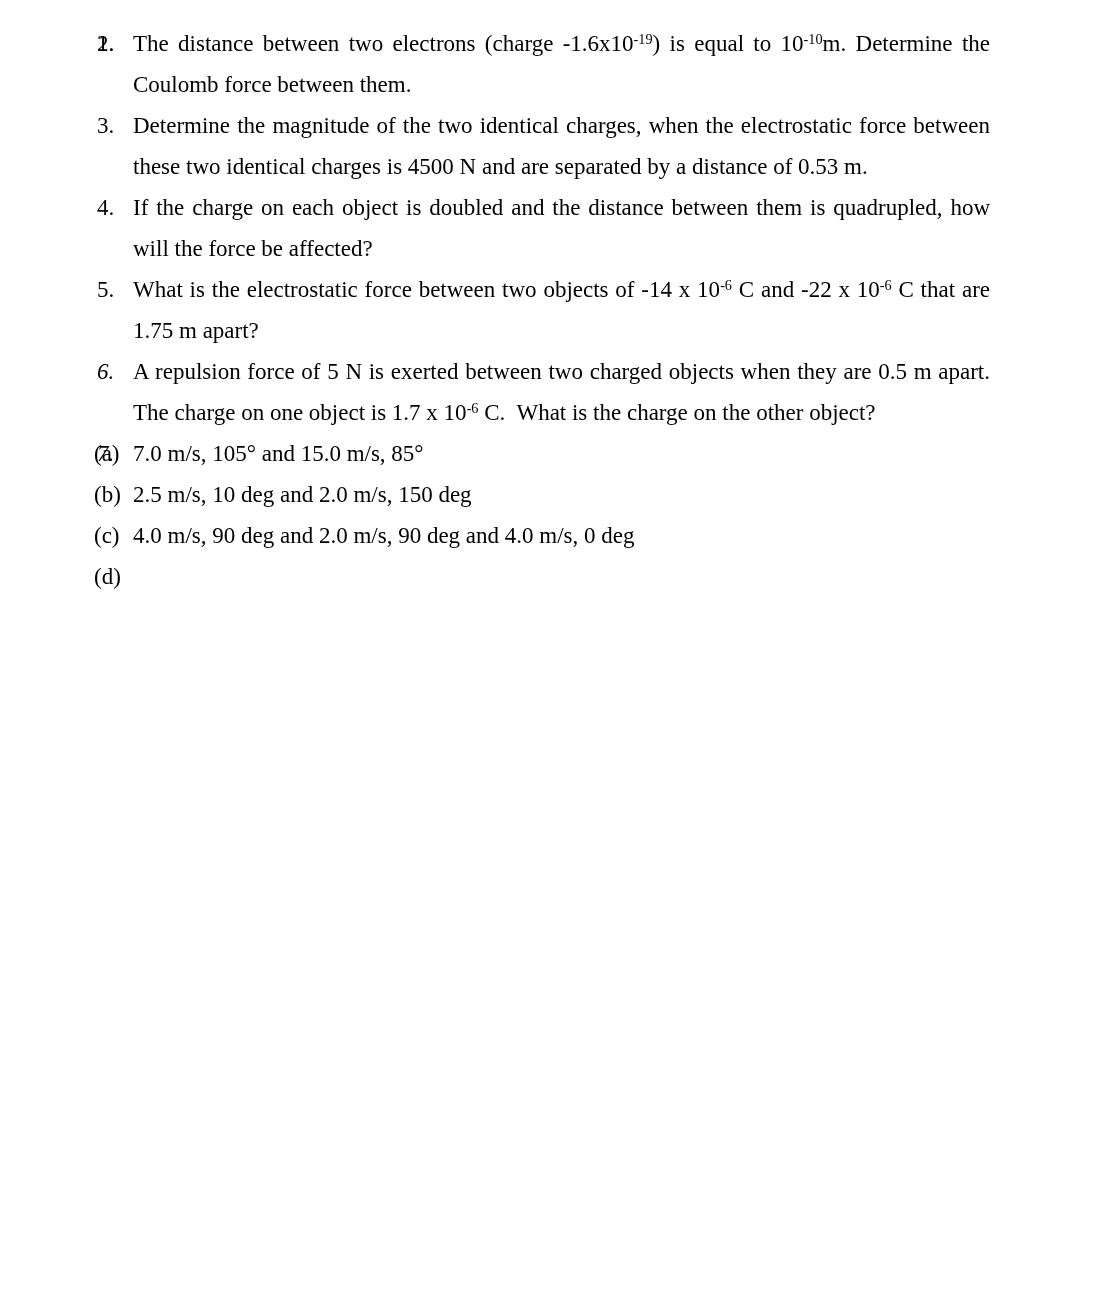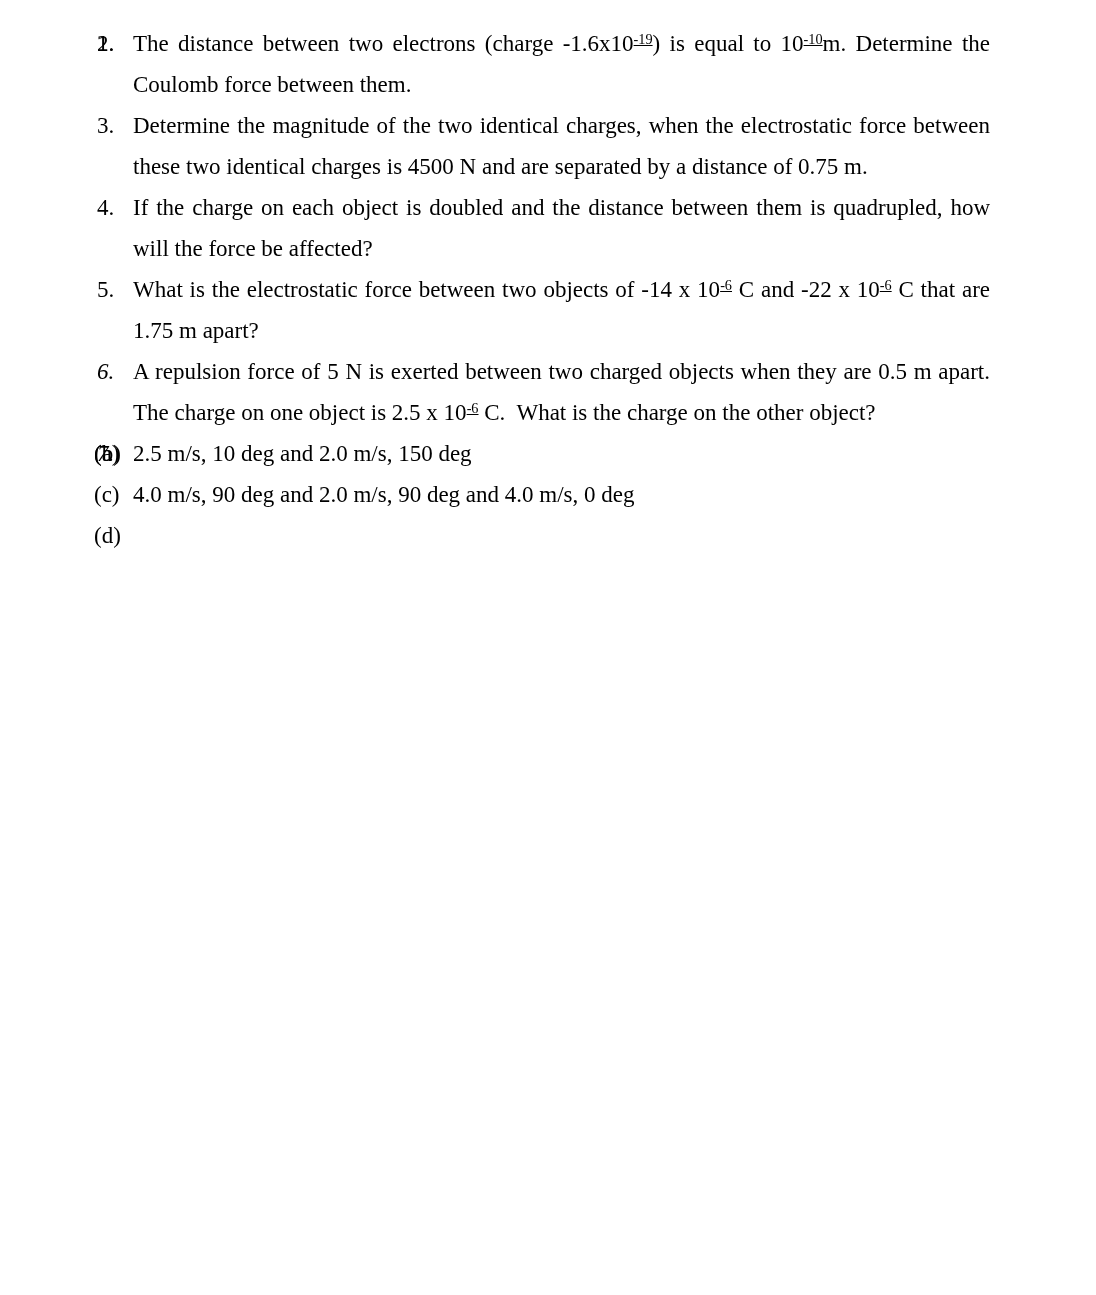--- a/index.html
+++ b/index.html
@@ -40,40 +40,39 @@
   }
   .subitem .marker {
     left: -3px;
   }
   .sup {
     font-size: 62%;
     line-height: 0;
     position: relative;
     top: -0.5em;
     white-space: nowrap;
-    text-decoration: underline;
   }
   .sub {
     font-size: 62%;
     line-height: 0;
     position: relative;
     top: 0.18em;
     white-space: nowrap;
   }
 </style>
 </head>
 <body>
 
 <div class="page">
   <div class="content">
       <div class="item"><span class="marker">1.</span></div>
       <div class="item"><span class="marker">2.</span><span><span>The distance between two electrons (charge -1.6x10</span><span class="sup">-19</span><span>) is equal to 10</span><span class="sup">-10</span><span>m. Determine the Coulomb force between them.</span></span></div>
-      <div class="item"><span class="marker">3.</span><span><span>Determine the magnitude of the two identical charges, when the electrostatic force between these two identical charges is 4500 N and are separated by a distance of 0.75 m.</span></span></div>
+      <div class="item"><span class="marker">3.</span><span><span>Determine the magnitude of the two identical charges, when the electrostatic force between these two identical charges is 4500 N and are separated by a distance of 0.53 m.</span></span></div>
       <div class="item"><span class="marker">4.</span><span><span>If the charge on each object is doubled and the distance between them is quadrupled, how will the force be affected?</span></span></div>
       <div class="item"><span class="marker">5.</span><span><span>What is the electrostatic force between two objects of -14 x 10</span><span class="sup">-6</span><span> C and -22 x 10</span><span class="sup">-6</span><span> C that are 1.75 m apart?</span></span></div>
-      <div class="item"><span class="marker italic">6.</span><span><span>A repulsion force of 5 N is exerted between two charged objects when they are 0.5 m apart. The charge on one object is 2.5 x 10</span><span class="sup">-6</span><span> C.&nbsp; What is the charge on the other object?</span></span></div>
+      <div class="item"><span class="marker italic">6.</span><span><span>A repulsion force of 5 N is exerted between two charged objects when they are 0.5 m apart. The charge on one object is 1.7 x 10</span><span class="sup">-6</span><span> C.&nbsp; What is the charge on the other object?</span></span></div>
       <div class="item"><span class="marker italic">7.</span></div>
-      <div class="item subitem"><span class="marker">(a)</span></div>
+      <div class="item subitem"><span class="marker">(a)</span><span><span>7.0 m/s, 105° and 15.0 m/s, 85°</span></span></div>
       <div class="item subitem"><span class="marker">(b)</span><span><span>2.5 m/s, 10 deg and 2.0 m/s, 150 deg</span></span></div>
       <div class="item subitem"><span class="marker">(c)</span><span><span>4.0 m/s, 90 deg and 2.0 m/s, 90 deg and 4.0 m/s, 0 deg</span></span></div>
       <div class="item subitem"><span class="marker">(d)</span></div>
     </div>
 </div>
 
 </body></html>

